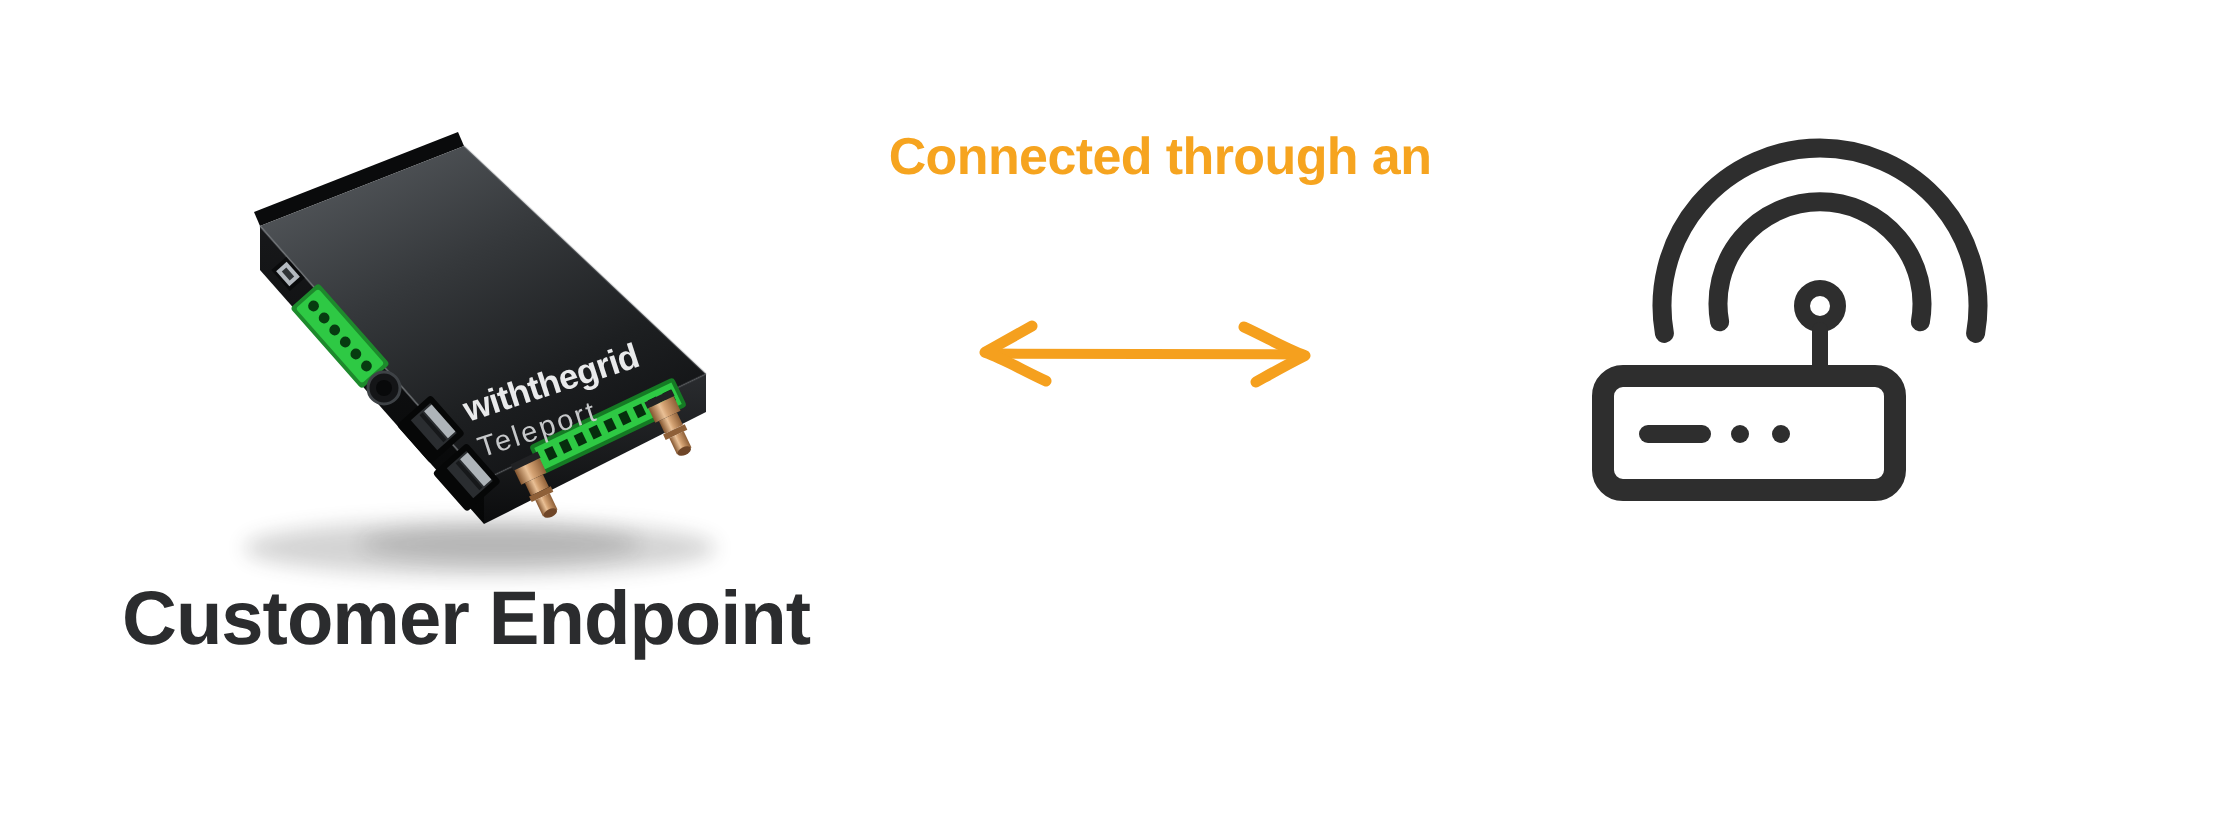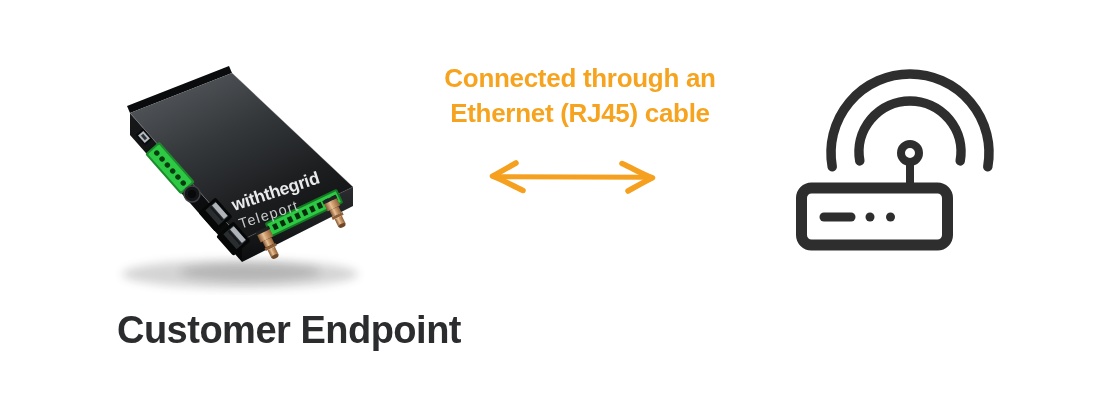--- a/index.html
+++ b/index.html
@@ -8,27 +8,26 @@
     width:1116px;height:410px;
     background:#ffffff;
     overflow:hidden;
     font-family:"Liberation Sans", sans-serif;
   }
   .abs{position:absolute;}
   .endpoint-label{
     position:absolute;
     top:289px;
     width:400px;
-    text-align:right;
+    text-align:left;
     font-size:38px;
     font-weight:700;
     letter-spacing:-0.5px;
     color:#2B2C2E;
     white-space:nowrap;
-    margin-top:20px;
   }
   .label-left{left:61px;}
   .label-right{left:688px;}
   .connection-caption{
     position:absolute;
     left:410px;top:61px;width:340px;
     text-align:center;
     font-size:26px;
     font-weight:700;
     line-height:35px;
@@ -152,21 +151,20 @@
     </g>
 
     <g transform="translate(144,166) rotate(-18)">
       <text x="0" y="0" font-size="17.5" font-weight="700" fill="#e9eaeb" letter-spacing="-0.3">withthegrid</text>
       <text x="1" y="19" font-size="14.5" font-weight="400" fill="#c6c8ca" letter-spacing="1.3">Teleport</text>
     </g>
   </svg>
 
   <div class="connection-caption">
     <div>Connected through an</div>
-    <div>Ethernet (RJ45) cable</div>
   </div>
 
   <svg class="abs" style="left:487px;top:160px;" width="172" height="34" viewBox="0 0 172 34">
     <g stroke="#F5A01E" fill="none" stroke-linecap="round" stroke-linejoin="round">
       <path d="M 12 16.8 L 159 17.2" stroke-width="5"></path>
       <path d="M 29 3 C 20 8 13 12 5.5 16.2 C 15 19.5 25 25.5 36 30.5" stroke-width="5.5"></path>
       <path d="M 141 31 C 150 26 157 22 165.5 17.8 C 156 14.5 146 8.5 135 3.5" stroke-width="5.5"></path>
     </g>
   </svg>
 

